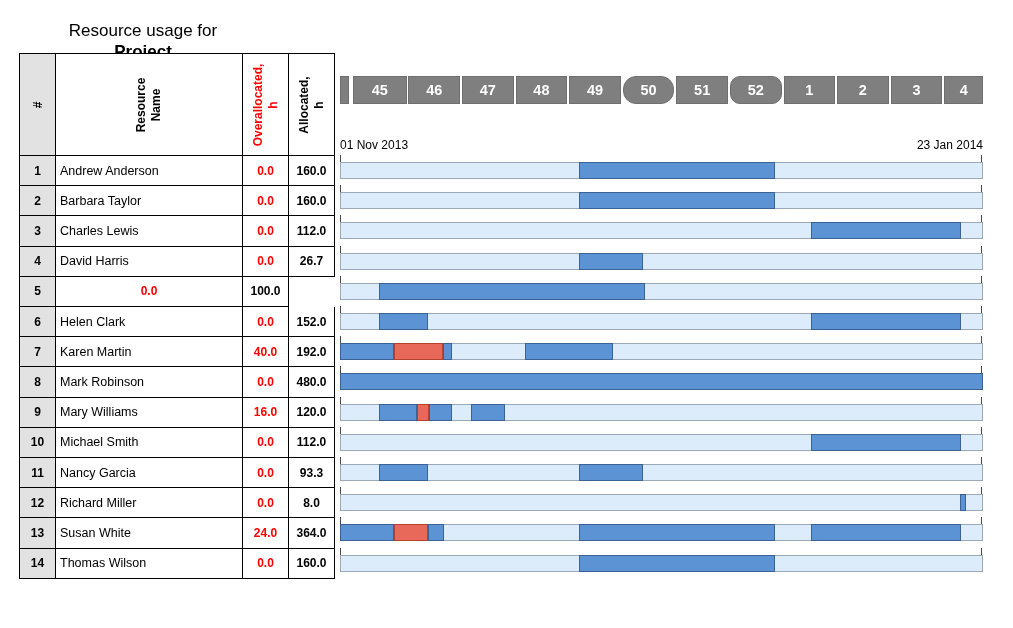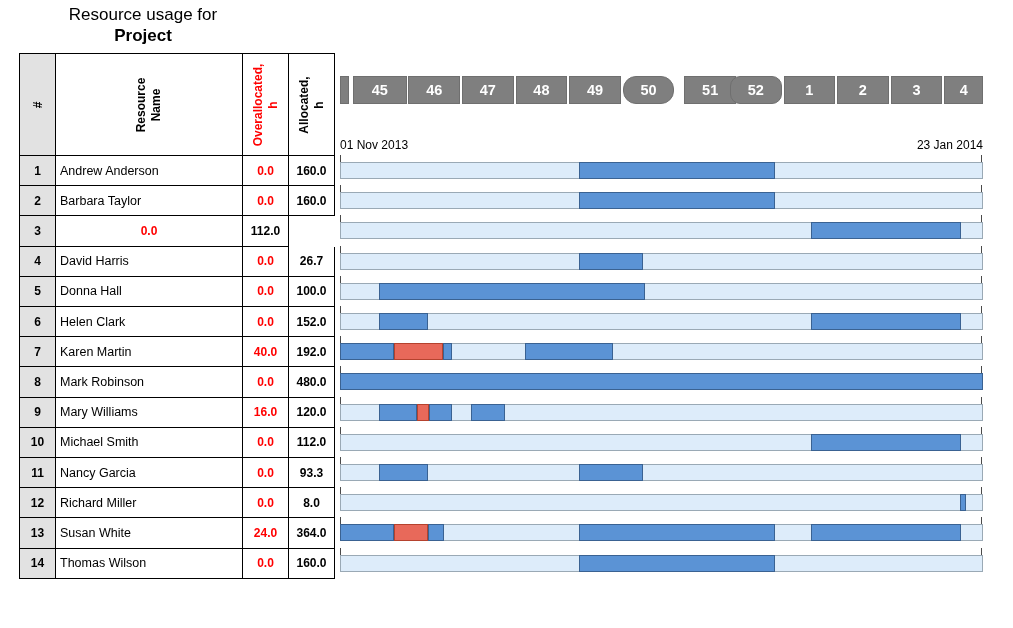--- a/index.html
+++ b/index.html
@@ -1,21 +1,21 @@
 <!DOCTYPE html>
 <html style="--allocated-bar: #5b93d5; --overallocated-bar: #e8695a; --bar-background: #ddecfa; --bar-border: #9aa9b5; --week-header-bg: #7f7f7f; --overallocated-text: #ff0000; --table-number-col-bg: #e2e2e2;"><head>
 <meta charset="utf-8">
 <style>
   html,body { margin:0; padding:0; background:#fff; }
   .canvas {
     position:relative; width:1013px; height:628px; background:#fff;
     font-family:"Liberation Sans", sans-serif; color:#000; overflow:hidden;
   }
   
-  .title-block { position:absolute; left:23px; top:4px; width:240px; text-align:center; }
+  .title-block { position:absolute; left:23px; top:20px; width:240px; text-align:center; }
   .title-line1 { font-size:17px; line-height:21px; }
   .title-line2 { font-size:17px; line-height:21px; font-weight:bold; }
 
   
   .res-table { position:absolute; left:19px; top:53px; width:316px;
     border-top:1px solid #000; border-left:1px solid #000; box-sizing:border-box; }
   .t-header, .t-row { display:grid; grid-template-columns:36px 187px 46px 46px; }
   .t-header { height:102px; }
   .t-row { height:30.214px; }
   .cell { position:relative; border-right:1px solid #000; border-bottom:1px solid #000;
@@ -85,32 +85,32 @@
           <div class="cell val-cell">160.0</div>
         </div>
         <div class="t-row">
           <div class="cell gray num-cell">2</div>
           <div class="cell name-cell">Barbara Taylor</div>
           <div class="cell val-cell red">0.0</div>
           <div class="cell val-cell">160.0</div>
         </div>
         <div class="t-row">
           <div class="cell gray num-cell">3</div>
+          <div class="cell name-cell">Charles Lewis</div>
           <div class="cell val-cell red">0.0</div>
           <div class="cell val-cell">112.0</div>
         </div>
         <div class="t-row">
           <div class="cell gray num-cell">4</div>
           <div class="cell name-cell">David Harris</div>
           <div class="cell val-cell red">0.0</div>
           <div class="cell val-cell">26.7</div>
         </div>
         <div class="t-row">
           <div class="cell gray num-cell">5</div>
-          <div class="cell name-cell">Donna Hall</div>
           <div class="cell val-cell red">0.0</div>
           <div class="cell val-cell">100.0</div>
         </div>
         <div class="t-row">
           <div class="cell gray num-cell">6</div>
           <div class="cell name-cell">Helen Clark</div>
           <div class="cell val-cell red">0.0</div>
           <div class="cell val-cell">152.0</div>
         </div>
         <div class="t-row">
@@ -166,21 +166,21 @@
 
   <div class="chart">
     <div class="week-header" id="week-header">
         <div class="week-cell" style="left: 0%; width: 1.4%;"></div>
         <div class="week-cell" style="left: 2%; width: 8.35%;">45</div>
         <div class="week-cell" style="left: 10.65%; width: 8.05%;">46</div>
         <div class="week-cell" style="left: 19%; width: 8%;">47</div>
         <div class="week-cell" style="left: 27.3%; width: 8.05%;">48</div>
         <div class="week-cell" style="left: 35.65%; width: 8.05%;">49</div>
         <div class="week-cell" style="left: 44%; width: 8%; border-radius: 13px;">50</div>
-        <div class="week-cell" style="left: 52.3%; width: 8.05%; margin-left: 8px;">51</div>
+        <div class="week-cell" style="left: 52.3%; width: 8.05%;">51</div>
         <div class="week-cell" style="left: 60.65%; width: 8.05%; border-radius: 10px;">52</div>
         <div class="week-cell" style="left: 69%; width: 8%;">1</div>
         <div class="week-cell" style="left: 77.3%; width: 8.05%;">2</div>
         <div class="week-cell" style="left: 85.65%; width: 8.05%;">3</div>
         <div class="week-cell" style="left: 94%; width: 6%;">4</div>
       </div>
     <div class="date-label left">01 Nov 2013</div>
     <div class="date-label right">23 Jan 2014</div>
     <div class="chart-rows" id="chart-rows">
         <div class="chart-row">

